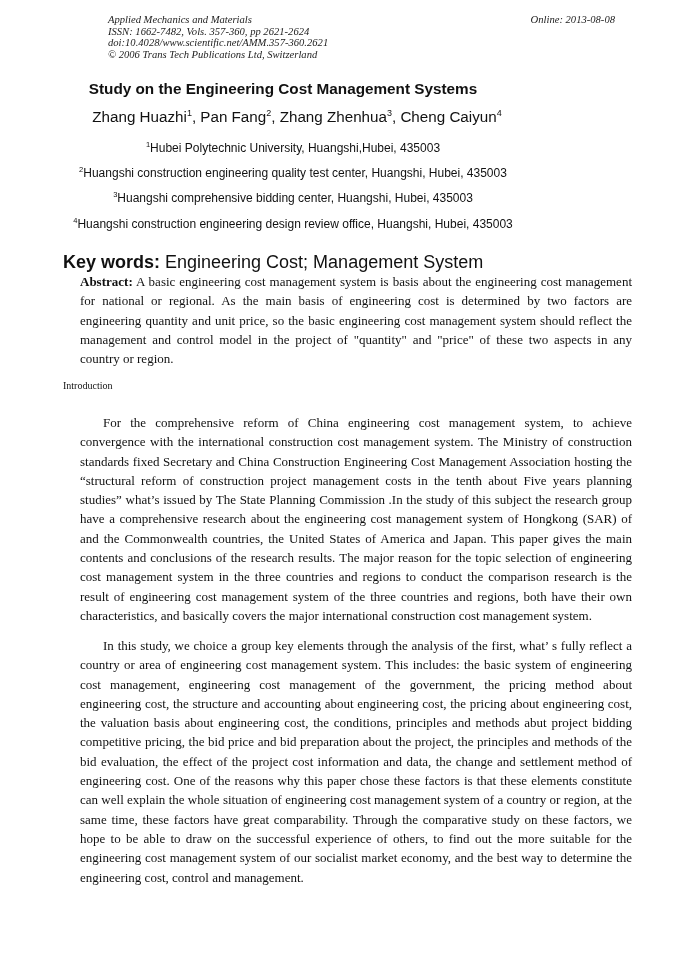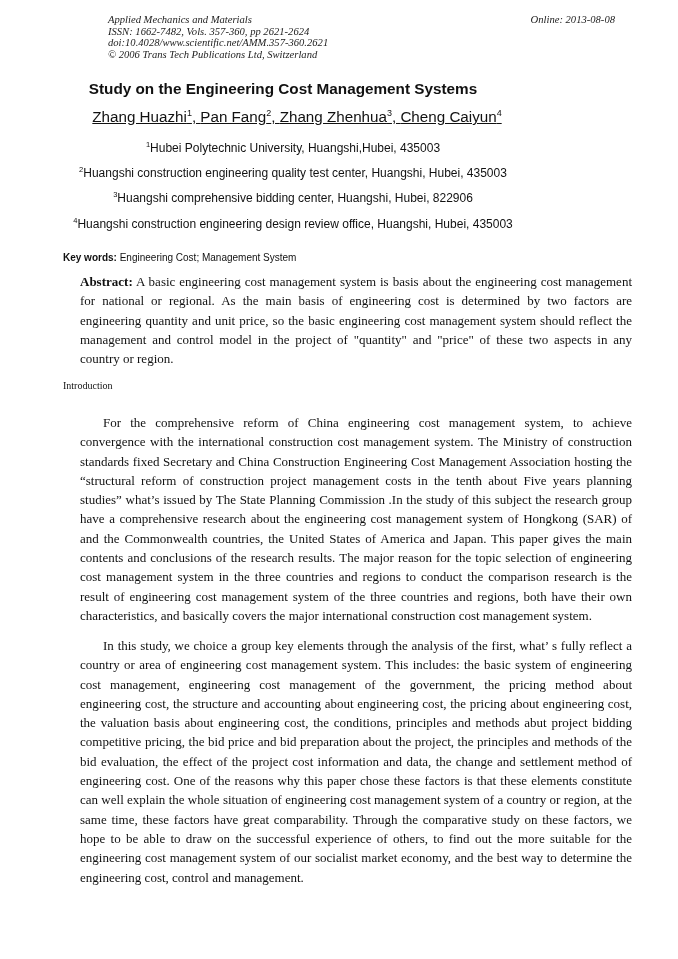--- a/index.html
+++ b/index.html
@@ -2,25 +2,25 @@
 <html><head>
 <meta charset="utf-8">
 <style>
   html, body { margin: 0; padding: 0; background: #ffffff; }
   body { width: 678px; height: 959px; position: relative; overflow: hidden; color: #111; }
   .header { position: absolute; top: 14px; left: 63px; right: 63px; font-family: "Liberation Serif", serif; font-style: italic; font-size: 10.6px; line-height: 11.5px; color: #222; }
   .header .left { position: absolute; left: 4px; top: 0; margin-left: 41px; }
   .header .right { position: absolute; right: 0; top: 0; }
   .header .line { white-space: nowrap; }
   .title { position: absolute; top: 80px; left: 0; width: 566px; text-align: center; font-family: "Liberation Sans", sans-serif; font-weight: bold; font-size: 15.3px; }
-  .authors { position: absolute; top: 108px; left: 0; width: 594px; text-align: center; font-family: "Liberation Sans", sans-serif; font-size: 15.2px; text-decoration: underline; }
+  .authors { position: absolute; top: 108px; left: 0; width: 594px; text-align: center; font-family: "Liberation Sans", sans-serif; font-size: 15.2px; }
   sup { font-size: 9px; vertical-align: super; line-height: 0; }
   .affil { position: absolute; left: 0; width: 586px; text-align: center; font-family: "Liberation Sans", sans-serif; font-size: 12px; }
   .affil sup { font-size: 7.5px; }
-  .keywords { position: absolute; top: 252px; left: 63px; font-family: "Liberation Sans", sans-serif; font-size: 10px; }
+  .keywords { position: absolute; top: 252px; left: 63px; font-family: "Liberation Sans", sans-serif; font-size: 18px; }
   .keywords b { font-weight: bold; }
   .body-text { font-family: "Liberation Serif", serif; font-size: 13px; line-height: 19.3px; text-align: justify; text-align-last: left; margin-left: 17px; }
   .abstract { position: absolute; top: 272px; left: 63px; width: 552px; }
   .abstract b { font-weight: bold; }
   .section-heading { position: absolute; top: 380px; left: 63px; font-family: "Liberation Serif", serif; font-weight: normal; font-size: 10px; }
   .para1 { position: absolute; top: 413px; left: 63px; width: 552px; text-indent: 23px; }
   .para2 { position: absolute; top: 636px; left: 63px; width: 552px; text-indent: 23px; }
 </style>
 </head>
 <body>
@@ -36,21 +36,21 @@
 </div>
 
 <div class="title">Study on the Engineering Cost Management Systems</div>
 
 <div class="authors">
   <span>Zhang Huazhi</span><sup>1</sup><span>, </span><span>Pan Fang</span><sup>2</sup><span>, </span><span>Zhang Zhenhua</span><sup>3</sup><span>, </span><span>Cheng Caiyun</span><sup>4</sup>
 </div>
 
 <div class="affil" style="top:141px;"><sup>1</sup><span>Hubei Polytechnic University, Huangshi,Hubei, 435003</span></div>
 <div class="affil" style="top:166px;"><sup>2</sup><span>Huangshi construction engineering quality test center, Huangshi, Hubei, 435003</span></div>
-<div class="affil" style="top:191px;"><sup>3</sup><span>Huangshi comprehensive bidding center, Huangshi, Hubei, 822906</span></div>
+<div class="affil" style="top:191px;"><sup>3</sup><span>Huangshi comprehensive bidding center, Huangshi, Hubei, 435003</span></div>
 <div class="affil" style="top:217px;"><sup>4</sup><span>Huangshi construction engineering design review office, Huangshi, Hubei, 435003</span></div>
 
 <div class="keywords"><b>Key words:</b><span> Engineering Cost; Management System</span></div>
 
 <div class="abstract body-text"><b>Abstract:</b><span> A basic engineering cost management system is basis about the engineering cost management for national or regional. As the main basis of engineering cost is determined by two factors are engineering quantity and unit price, so the basic engineering cost management system should reflect the management and control model in the project of "quantity" and "price" of these two aspects in any country or region.</span></div>
 
 <div class="section-heading">Introduction</div>
 
 <div class="para1 body-text">For the comprehensive reform of China engineering cost management system, to achieve convergence with the international construction cost management system. The Ministry of construction standards fixed Secretary and China Construction Engineering Cost Management Association hosting the “structural reform of construction project management costs in the tenth about Five years planning studies” what’s issued by The State Planning Commission .In the study of this subject  the research group have a comprehensive research about the engineering cost management system of Hongkong (SAR) of and the Commonwealth countries, the United States of America and Japan. This paper gives the main contents and conclusions of  the research results. The major reason for the topic selection of engineering cost management system in the three countries and regions to conduct the comparison research is the result of engineering cost management system of the three countries and regions, both have their own characteristics, and basically covers the major international construction cost management system.</div>
 <div class="para2 body-text">In this study, we choice a group key elements through the analysis of the first, what’ s fully reflect a country or area of engineering cost management system. This includes: the basic system of engineering cost management, engineering cost management of  the government, the pricing method about engineering cost,  the structure and accounting about  engineering cost, the  pricing about engineering cost,  the valuation basis about  engineering cost, the conditions, principles and methods abut project bidding competitive pricing,  the bid price and bid preparation about the project, the principles and methods of the bid evaluation, the effect of the project cost information and  data, the change and settlement method of engineering cost. One of the reasons why this paper chose these factors is that  these elements constitute can well explain the whole situation of engineering cost management system of a country or region, at the same time, these factors have great comparability. Through the comparative study on these factors, we hope to be able to draw on the successful experience of others, to find out the more suitable for the engineering cost management system of our socialist market economy, and the best way to determine the engineering cost, control and management.</div>

